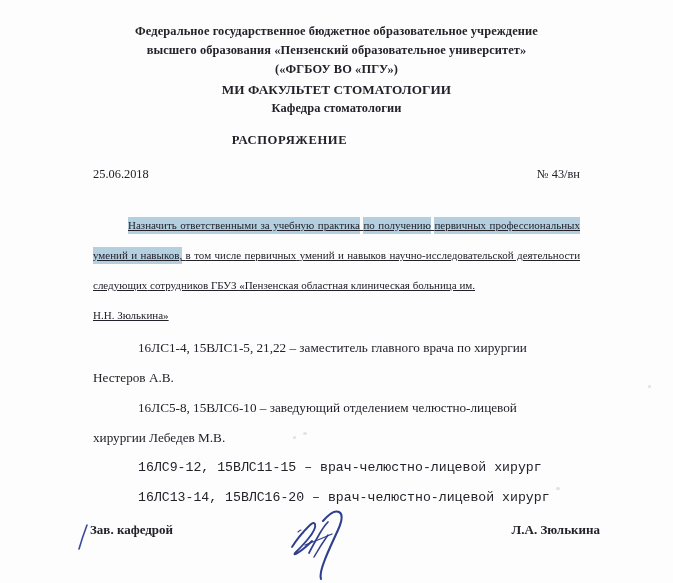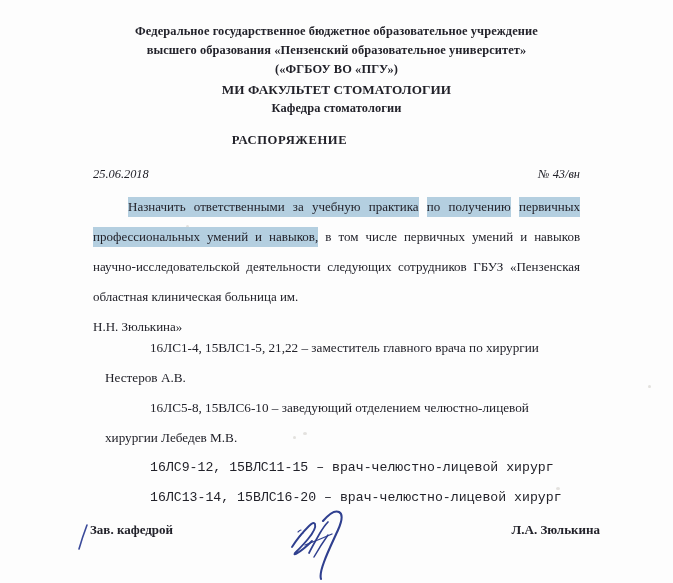--- a/index.html
+++ b/index.html
@@ -59,41 +59,41 @@
     letter-spacing: 0.6px;
   }
 
   
   .meta-row {
     position: absolute;
     left: 93px;
     top: 167px;
     width: 487px;
     font-size: 12.4px;
-    font-style: italic;
   }
   .meta-row .meta-date {
     float: left;
   }
   .meta-row .meta-number {
     float: right;
   }
   .meta-row::after {
     content: "";
     display: block;
     clear: both;
   }
 
   
   .body-block {
     position: absolute;
     left: 93px;
-    top: 192px;
+    top: 210px;
     width: 487px;
-    font-size: 13px;
+    font-size: 11px;
+    text-decoration: underline;
   }
   .para {
     text-align: justify;
     text-justify: inter-word;
     line-height: 30px;
     margin: 0;
   }
   .para .indent {
     display: inline-block;
     width: 35px;
@@ -114,21 +114,20 @@
     left: 93px;
     top: 333px;
     width: 487px;
     font-size: 13.2px;
   }
   .assign-item {
     line-height: 30px;
     text-align: justify;
     text-justify: inter-word;
     text-indent: 45px;
-    margin-left: 12px;
   }
   .assign-item.single {
     text-align: left;
     font-family: Liberation Mono, monospace;
   }
   .assign-item .tail {
     text-indent: 0;
     display: block;
     text-align: left;
   }

